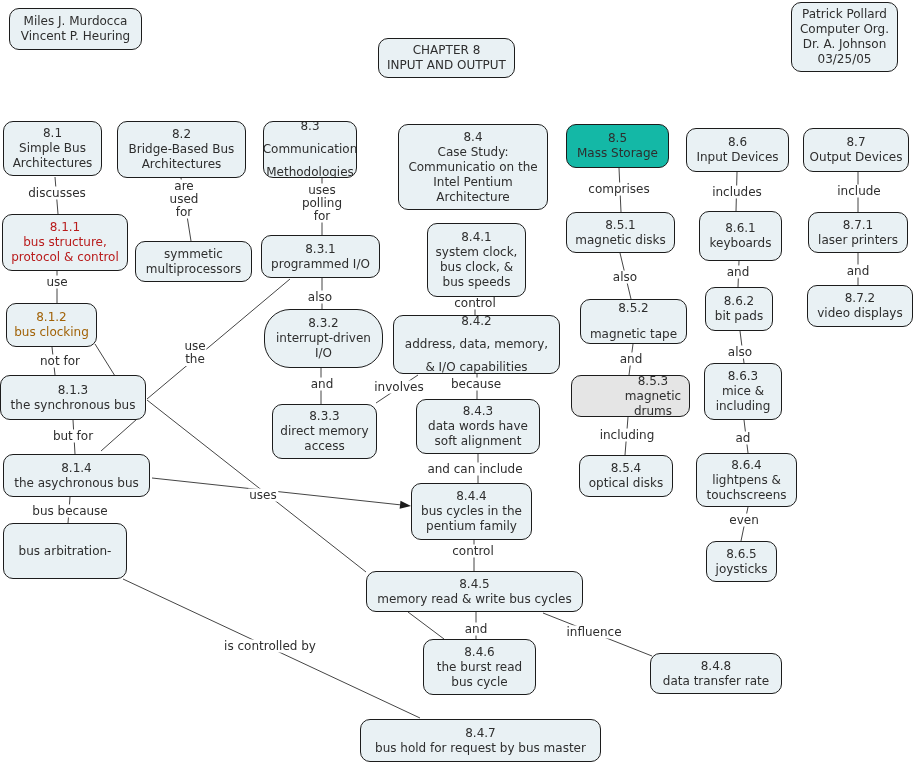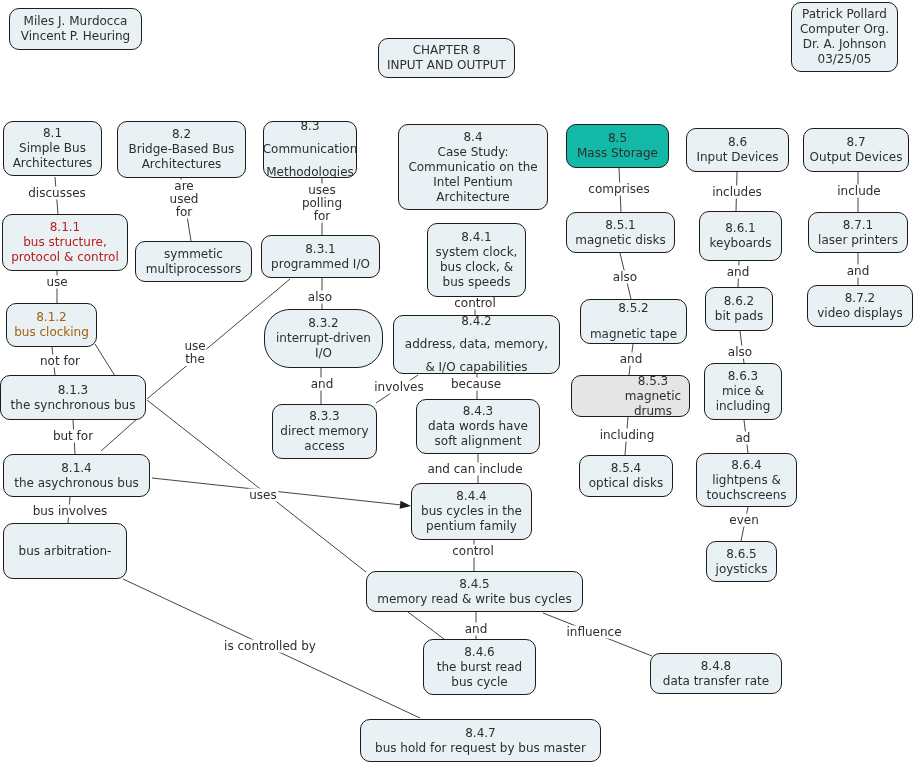--- a/index.html
+++ b/index.html
@@ -149,21 +149,21 @@
     <div class="label" style="left: 627px; top: 435px;">
       <div>including</div>
     </div>
     <div class="label" style="left: 743px; top: 438px;">
       <div>ad</div>
     </div>
     <div class="label" style="left: 263px; top: 495px;">
       <div>uses</div>
     </div>
     <div class="label" style="left: 70px; top: 511px;">
-      <div>bus involves</div>
+      <div>bus because</div>
     </div>
     <div class="label" style="left: 473px; top: 551px;">
       <div>control</div>
     </div>
     <div class="label" style="left: 744px; top: 520px;">
       <div>even</div>
     </div>
     <div class="label" style="left: 476px; top: 629px;">
       <div>and</div>
     </div>

